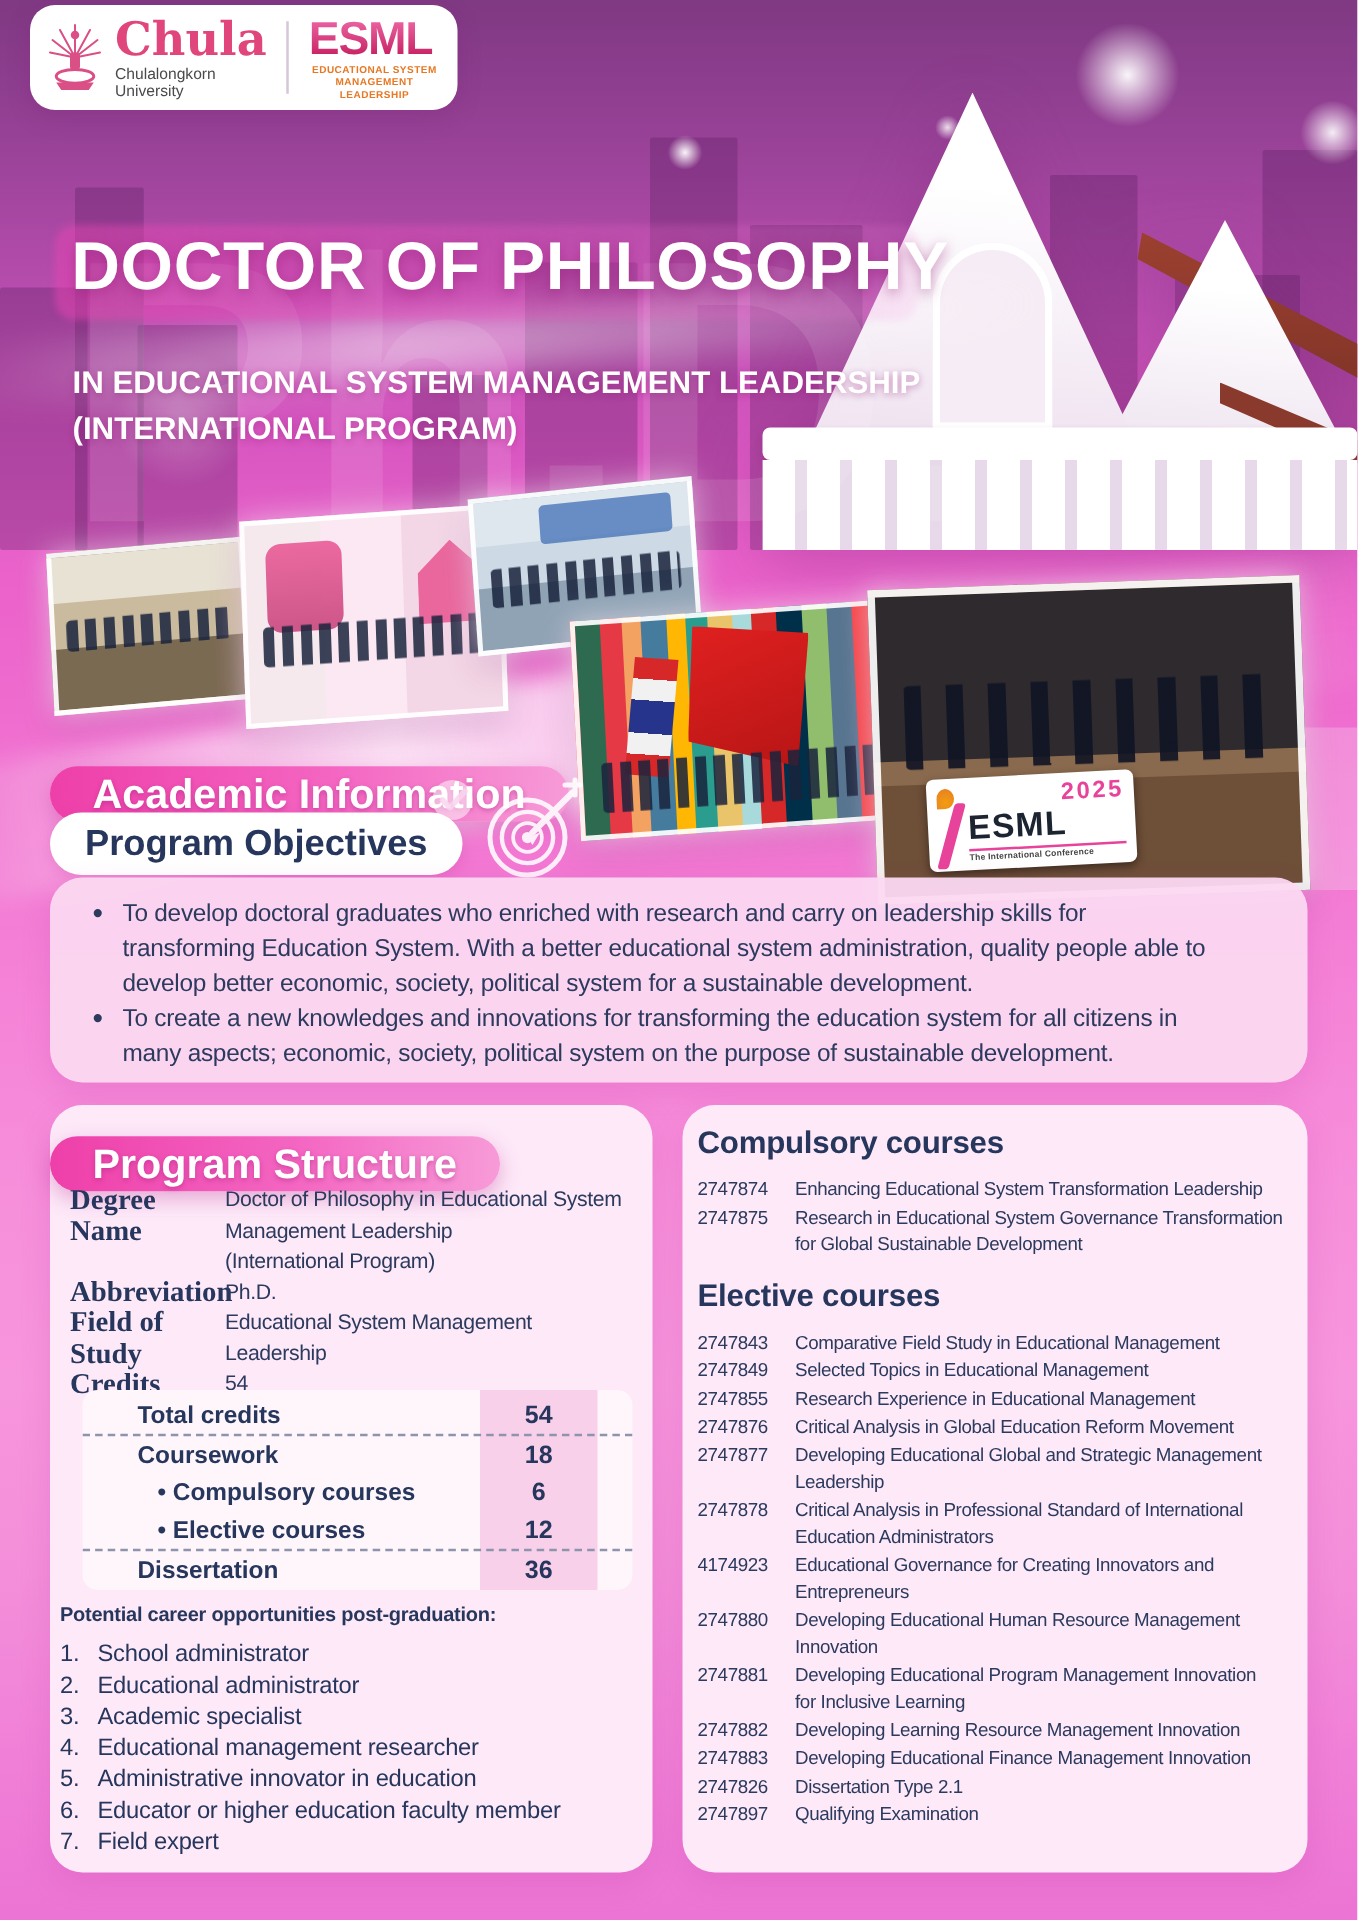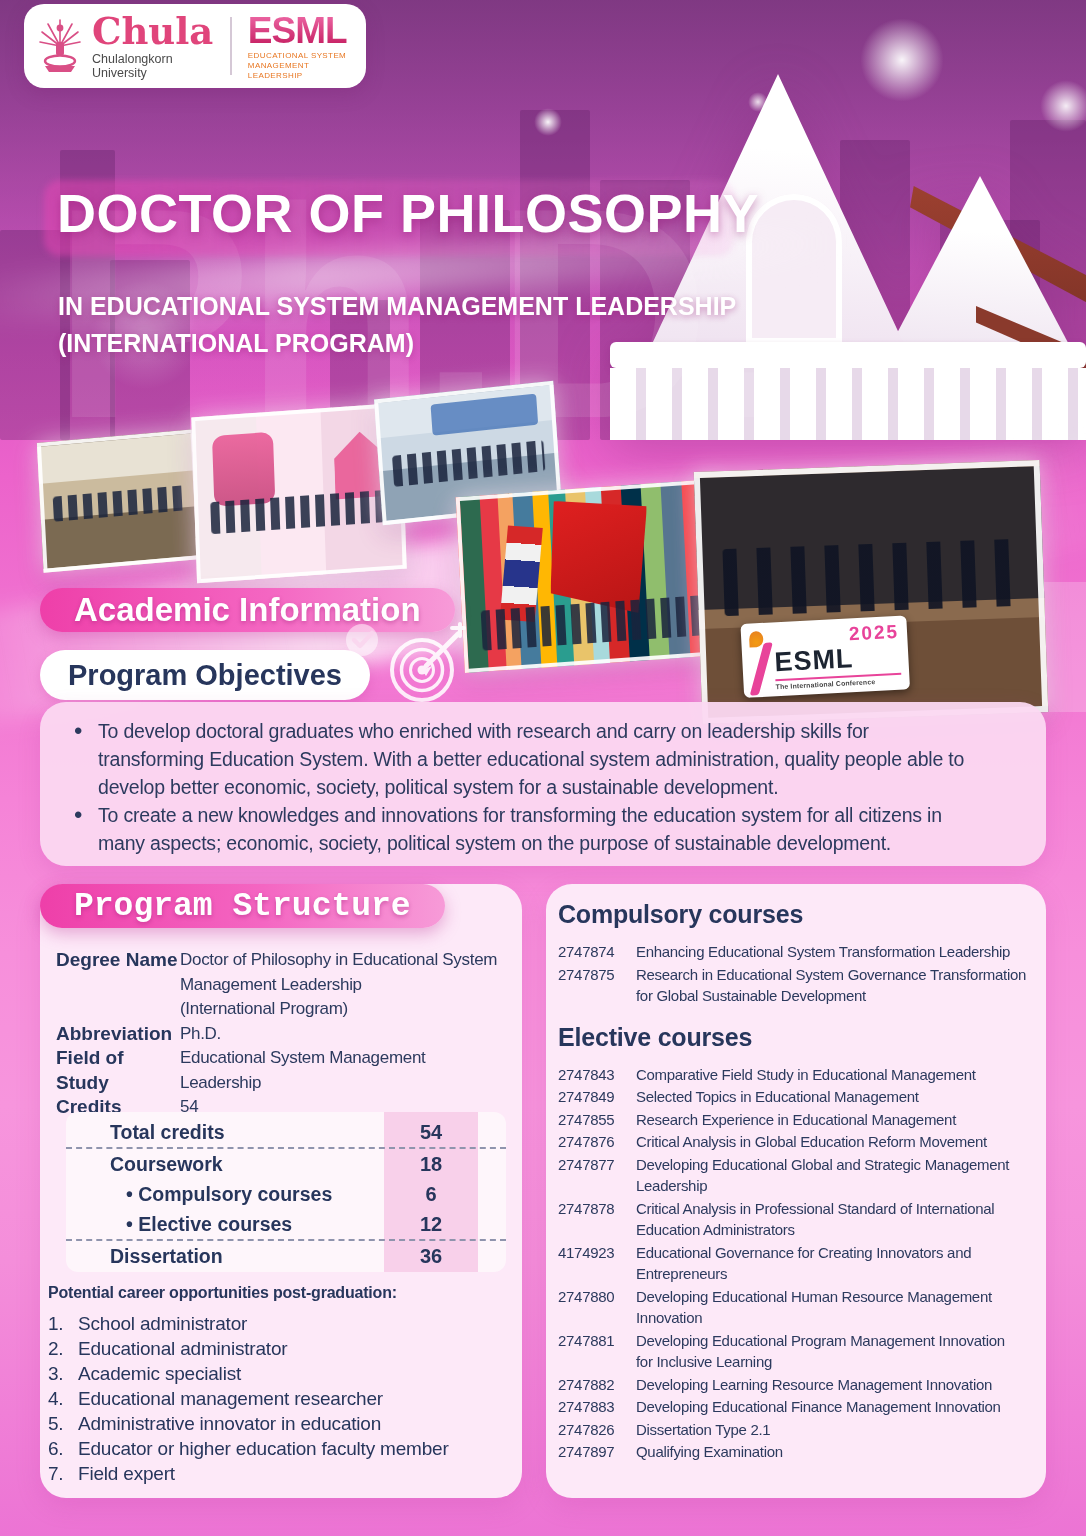--- a/index.html
+++ b/index.html
@@ -63,52 +63,52 @@
   .badge-caption{margin-top:3px;padding-top:2px;border-top:2px solid #e8439a;font-size:6.8px;font-weight:bold;color:#444;letter-spacing:.2px;}
   
   .header-card{position:absolute;left:24px;top:4px;width:342px;height:84px;background:#fff;border-radius:20px;
     box-shadow:0 6px 18px rgba(120,30,110,.25);display:flex;align-items:center;padding:0 14px;box-sizing:border-box;gap:10px;}
   .chula-emblem{flex:0 0 auto;}
   .chula-word{font-family:"DejaVu Serif","Liberation Serif",serif;font-weight:bold;font-size:37px;line-height:1;color:#e0457b;}
   .chula-sub{font-size:12.5px;color:#4a4a4a;margin-top:2px;}
   .logo-divider{width:2px;height:58px;background:#d5c8d6;margin:0 6px;}
   .esml-word{font-size:37px;line-height:1;font-weight:bold;letter-spacing:-1px;
     background:linear-gradient(180deg,#f06daa,#c2185b);-webkit-background-clip:text;background-clip:text;color:transparent;}
-  .esml-tag{margin-top:2px;font-size:8px;font-weight:normal;color:#e87722;letter-spacing:.4px;line-height:1.25;}
+  .esml-tag{margin-top:2px;font-size:8px;font-weight:bold;color:#e87722;letter-spacing:.4px;line-height:1.25;text-align:center;}
   
   .hero-band{position:absolute;left:44px;top:180px;width:690px;height:76px;border-radius:16px;filter:blur(3px);
     background:linear-gradient(90deg,rgba(233,70,180,.5),rgba(244,140,220,.15));}
   .hero-title{position:absolute;left:57px;top:182px;margin:0;font-size:54px;font-weight:bold;color:#fff;letter-spacing:.5px;
     text-shadow:0 3px 10px rgba(150,30,120,.5);}
   .hero-subs{position:absolute;left:58px;top:272px;font-size:25px;font-weight:bold;color:#fff;line-height:37px;
     text-shadow:0 2px 6px rgba(150,30,120,.45);margin-top:16px;}
   
   .pill{position:absolute;display:inline-flex;align-items:center;height:44px;padding:0 34px;border-radius:30px;
     background:linear-gradient(92deg,#ee3fa9 0%,#f466c2 55%,#f79bd8 100%);
     color:#fff;font-size:33px;font-weight:bold;text-shadow:0 2px 4px rgba(160,30,120,.45);
-    box-shadow:0 6px 16px rgba(190,50,150,.35);}
+    box-shadow:0 6px 16px rgba(190,50,150,.35);margin-top:25px;}
   .academic{left:40px;top:588px;}
   .white-pill{position:absolute;left:40px;top:650px;display:inline-flex;align-items:center;height:50px;padding:0 28px;
     border-radius:28px;background:#fff;color:#27365c;font-size:29px;font-weight:bold;
     box-shadow:0 4px 12px rgba(200,60,160,.28);}
   .obj-icons{position:absolute;left:340px;top:616px;opacity:.92;}
   .objectives-panel{position:absolute;left:40px;top:702px;width:1006px;height:164px;border-radius:26px;
     background:rgba(251,216,241,.95);box-shadow:0 8px 22px rgba(190,60,160,.18);box-sizing:border-box;}
   .objectives-panel ul{margin:0;padding:15px 26px 0 34px;list-style:none;}
   .objective{position:relative;padding-left:24px;color:#2c3a5e;font-size:19.5px;line-height:28px;letter-spacing:-.2px;}
   .objective:before{content:"•";position:absolute;left:0;top:0;font-size:24px;color:#2c3a5e;}
   .obj-text{white-space:pre-line;}
   .panel{position:absolute;border-radius:26px;background:#fde9f8;box-shadow:0 8px 24px rgba(190,60,160,.18);}
   .left-panel{left:40px;top:884px;width:482px;height:614px;}
   .right-panel{left:546px;top:884px;width:500px;height:614px;box-sizing:border-box;padding:8px 14px 0 12px;color:#2c3a5e;}
-  .ps-pill{left:40px;top:884px;font-family:Liberation Mono, monospace;}
+  .ps-pill{left:40px;top:884px;}
   
   .degree{position:absolute;left:56px;top:948px;width:452px;}
   .deg-row{display:grid;grid-template-columns:124px 1fr;}
-  .deg-label{font-size:19px;font-weight:bold;color:#27365c;line-height:24.5px;}
+  .deg-label{font-size:23px;font-weight:bold;color:#27365c;line-height:24.5px;font-family:Liberation Serif, serif;}
   .deg-value{font-size:17px;color:#2c3a5e;line-height:24.5px;letter-spacing:-.3px;white-space:pre-line;}
   
   .credits-table{position:absolute;left:66px;top:1112px;width:440px;height:160px;background:#fef6fb;border-radius:12px;overflow:hidden;padding-top:5px;box-sizing:border-box;}
   .hl-col{position:absolute;left:318px;top:0;bottom:0;width:94px;background:#f8d0ea;}
   .credits-row{position:relative;display:grid;grid-template-columns:318px 94px;align-items:center;height:30px;}
   .cr-label{padding-left:44px;font-size:19.5px;font-weight:bold;color:#27365c;}
   .credits-row.indent .cr-label{padding-left:60px;}
   .credits-row.indent .cr-label:before{content:"• ";}
   .cr-value{text-align:center;font-size:20px;font-weight:bold;color:#27365c;}
   .credits-row.divider{border-bottom:2px dashed #8f94ad;}

